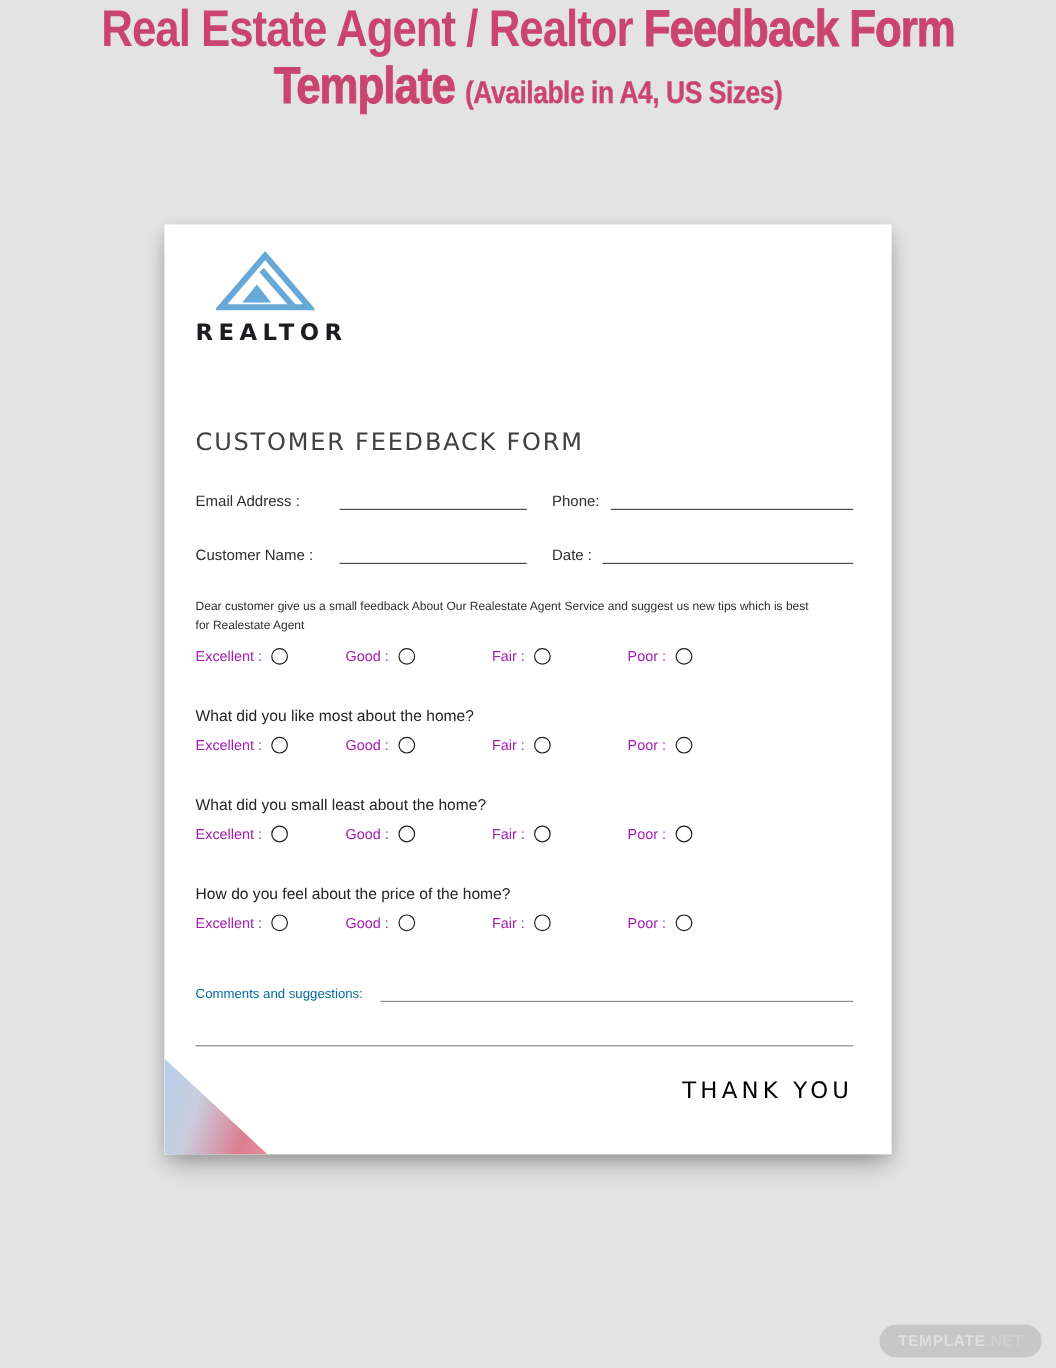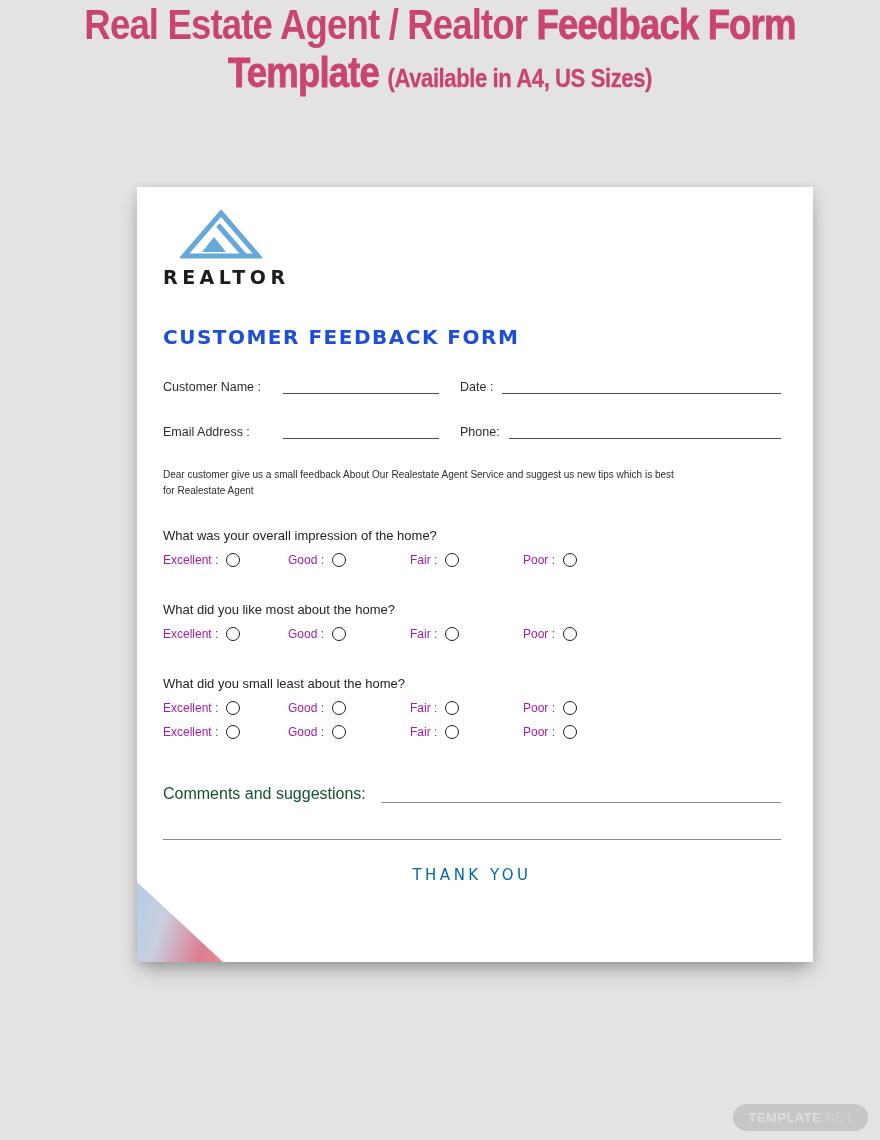--- a/index.html
+++ b/index.html
@@ -31,45 +31,45 @@
     font-size: 26px;
     letter-spacing: -0.5px;
     margin-left: 10px;
     -webkit-text-stroke: 0.3px currentColor;
   }
 
   
   .paper {
     position: absolute;
     left: 137px; top: 187px;
-    width: 676px; height: 775px;
+    width: 606px; height: 775px;
     background: #ffffff;
     box-shadow: 0 10px 20px -4px rgba(0,0,0,0.32), 0 2px 10px rgba(0,0,0,0.10);
     box-sizing: border-box;
     padding: 22px 32px 0 26px;
     color: #2b2b2b;
   }
 
   .logo-mark { margin-left: 17px; display: block; }
   .brand {
     margin-top: 7px;
     font-family: "DejaVu Sans", sans-serif;
     font-weight: bold;
     font-size: 19px;
     letter-spacing: 4.5px;
     color: #1c1d21;
   }
 
   .form-heading {
-    margin-top: 37px;
+    margin-top: 68px;
     font-family: "DejaVu Sans", sans-serif;
-    font-weight: bold;
+    font-weight: normal;
     font-size: 20px;
     letter-spacing: 1.5px;
-    color: #1d4ed8;
+    color: #404040;
   }
 
   .field-row {
     display: flex;
     align-items: flex-end;
     margin-top: 30px;
     font-size: 12.5px;
     color: #2e2e2e;
   }
   .field-row .flabel { white-space: nowrap; }
@@ -113,35 +113,35 @@
     border-radius: 50%;
     margin-left: 8px;
     background: #ffffff;
     flex: 0 0 auto;
   }
 
   .comments-row {
     display: flex;
     align-items: flex-end;
     margin-top: 46px;
-    font-size: 16px;
-    color: #14532d;
+    font-size: 11px;
+    color: #0369a1;
   }
   .cline { flex: 1; margin-left: 15px; border-bottom: 1.5px solid #8b8b8b; height: 12px; }
   .full-line {
     margin-top: 36px;
     border-bottom: 1.5px solid #8b8b8b;
   }
 
   .thank-you {
     margin-top: 26px;
-    text-align: center;
-    font-size: 15px;
+    text-align: right;
+    font-size: 19px;
     letter-spacing: 3.5px;
-    color: #0369a1;
+    color: #000000;
     font-family: "DejaVu Sans", sans-serif;
   }
 
   .corner-triangle {
     position: absolute;
     left: 0; bottom: 0;
     width: 86px; height: 80px;
     clip-path: polygon(0 0, 0 100%, 100% 100%);
     background: linear-gradient(108deg, #b6cde9 0%, #c9cede 35%, #dd7d90 78%, #e48d9c 100%);
   }
@@ -173,36 +173,35 @@
   <svg class="logo-mark" width="82" height="50" viewBox="0 0 82 50">
     <polygon points="41,4 78,47 4,47" fill="none" stroke="#66a9d8" stroke-width="5"></polygon>
     <polyline points="38,16 65,47" fill="none" stroke="#66a9d8" stroke-width="5"></polyline>
     <polygon points="34,28 46,43 22,43" fill="#66a9d8"></polygon>
   </svg>
   <div class="brand">REALTOR</div>
 
   <div class="form-heading">CUSTOMER FEEDBACK FORM</div>
 
   <div class="field-row">
+    <span class="flabel flabel-wide">Email Address :</span>
+    <span class="fline fline-fixed"></span>
+    <span class="flabel flabel-2">Phone:</span>
+    <span class="fline fline-grow"></span>
+  </div>
+
+  <div class="field-row">
     <span class="flabel flabel-wide">Customer Name :</span>
     <span class="fline fline-fixed"></span>
     <span class="flabel flabel-2">Date :</span>
     <span class="fline fline-grow"></span>
   </div>
 
-  <div class="field-row">
-    <span class="flabel flabel-wide">Email Address :</span>
-    <span class="fline fline-fixed"></span>
-    <span class="flabel flabel-2">Phone:</span>
-    <span class="fline fline-grow"></span>
-  </div>
-
   <div class="intro">Dear customer give us a small feedback About Our Realestate Agent Service and suggest us new tips which is best for Realestate Agent</div>
 
-  <div class="question first">What was your overall impression of the home?</div>
   <div class="options-row">
     <span class="opt opt-1">
         <span>Excellent :</span>
         <span class="radio"></span>
       </span>
     <span class="opt opt-2">
         <span>Good :</span>
         <span class="radio"></span>
       </span>
     <span class="opt opt-3">
@@ -248,20 +247,21 @@
     <span class="opt opt-3">
         <span>Fair :</span>
         <span class="radio"></span>
       </span>
     <span class="opt">
         <span>Poor :</span>
         <span class="radio"></span>
       </span>
   </div>
 
+  <div class="question">How do you feel about the price of the home?</div>
   <div class="options-row">
     <span class="opt opt-1">
         <span>Excellent :</span>
         <span class="radio"></span>
       </span>
     <span class="opt opt-2">
         <span>Good :</span>
         <span class="radio"></span>
       </span>
     <span class="opt opt-3">

